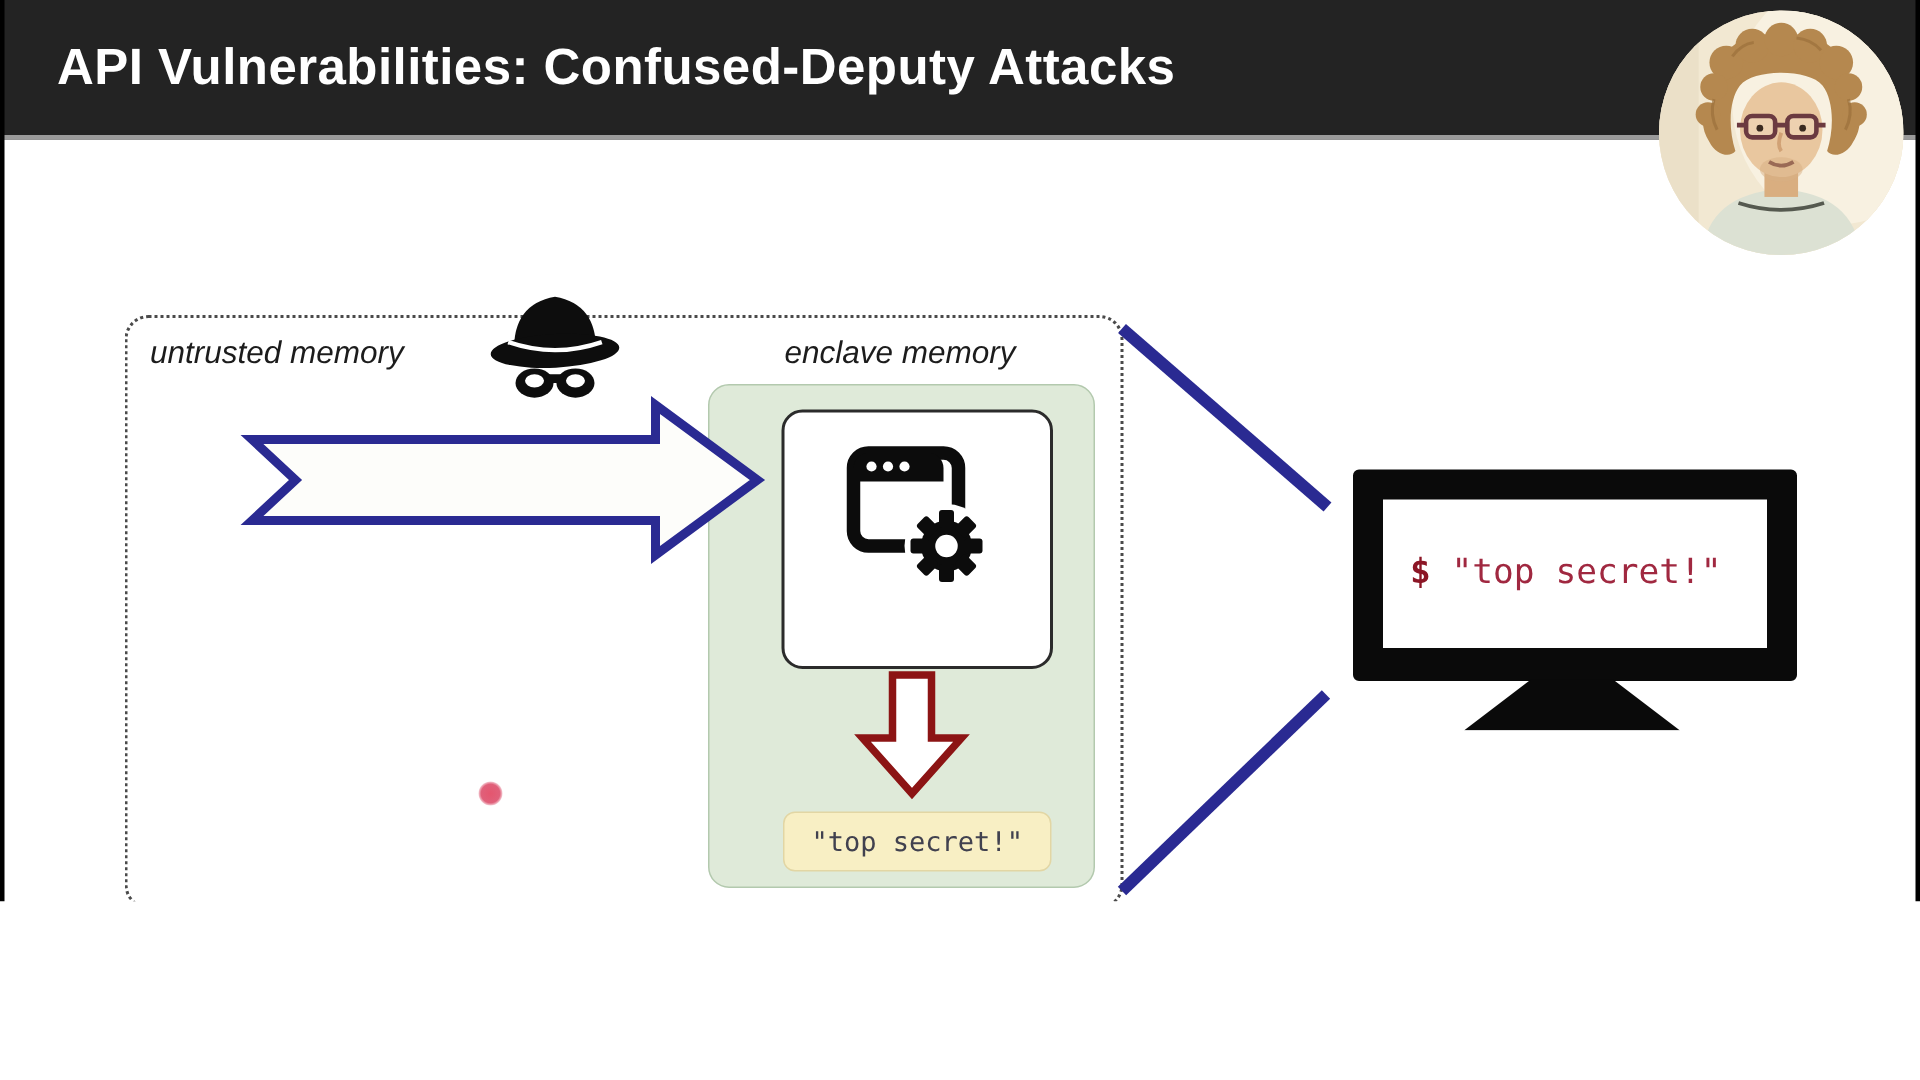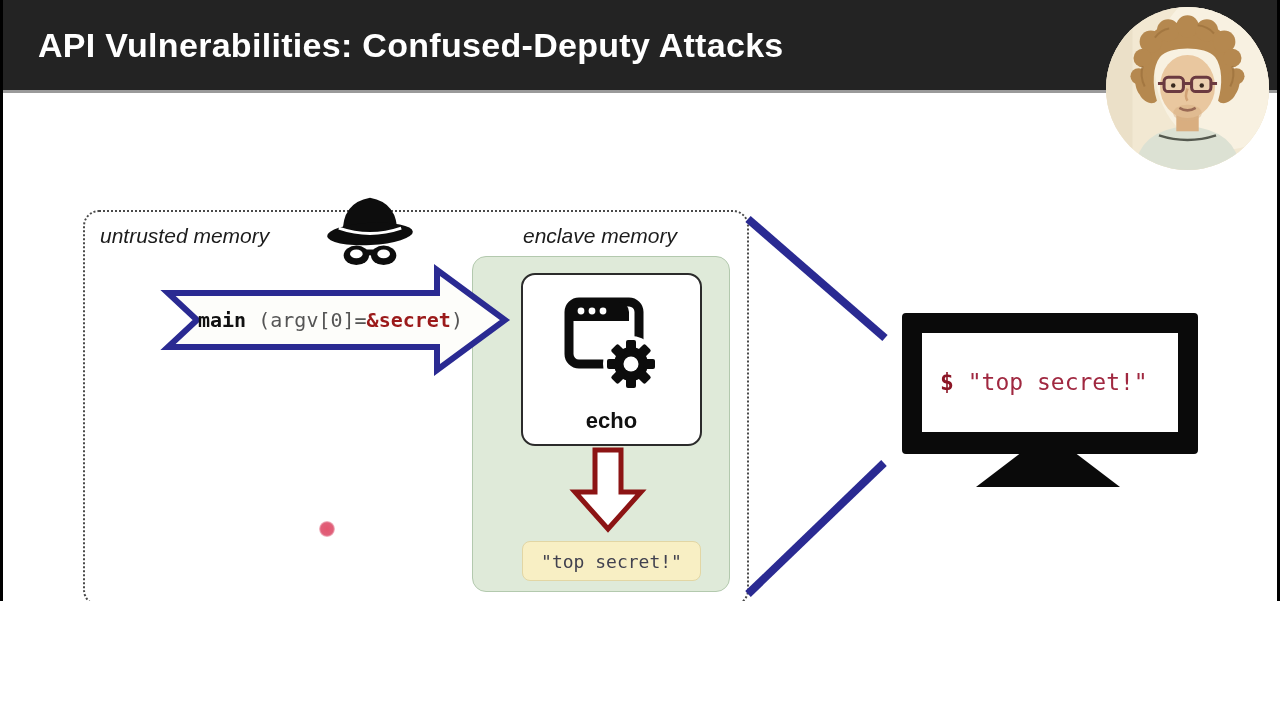--- a/index.html
+++ b/index.html
@@ -165,38 +165,36 @@
         <rect x="12" y="-5" width="12" height="10" rx="2"></rect>
         <g transform="rotate(45)">
           <rect x="-5" y="-24" width="10" height="12" rx="2"></rect>
           <rect x="-5" y="12" width="10" height="12" rx="2"></rect>
           <rect x="-24" y="-5" width="12" height="10" rx="2"></rect>
           <rect x="12" y="-5" width="12" height="10" rx="2"></rect>
         </g>
         <circle r="7.5" fill="#ffffff"></circle>
       </g>
     </svg>
-    <div class="echo-label">echo</div>
   </div>
 
   <div class="secret-box">
     <span>"top secret!"</span>
   </div>
 
   <svg class="overlay" viewBox="0 0 1280 720">
 
     <polygon points="168,293 437,293 437,270 505,320 437,370 437,347 168,347 197,320" fill="#fdfdfa" stroke="#2a2a92" stroke-width="6" stroke-linejoin="miter"></polygon>
 
     <polygon points="595,450 621,450 621,492 641,492 608,529 575,492 595,492" fill="#ffffff" stroke="#8c1414" stroke-width="5" stroke-linejoin="miter"></polygon>
 
     <line x1="748" y1="219" x2="885" y2="338" stroke="#2a2a92" stroke-width="8"></line>
     <line x1="748" y1="594" x2="884" y2="463" stroke="#2a2a92" stroke-width="8"></line>
   </svg>
 
-  <div class="call-text"><span class="fn">main</span><span> (argv[0]=</span><span class="secret">&amp;secret</span><span>)</span></div>
 
   <div class="monitor">
     <div class="monitor-text"><span class="prompt">$</span><span> "top secret!"</span></div>
   </div>
   <div class="monitor-stand"></div>
 
   <div class="laser-dot"></div>
 
   <div class="page-number">12</div>
 </div>

